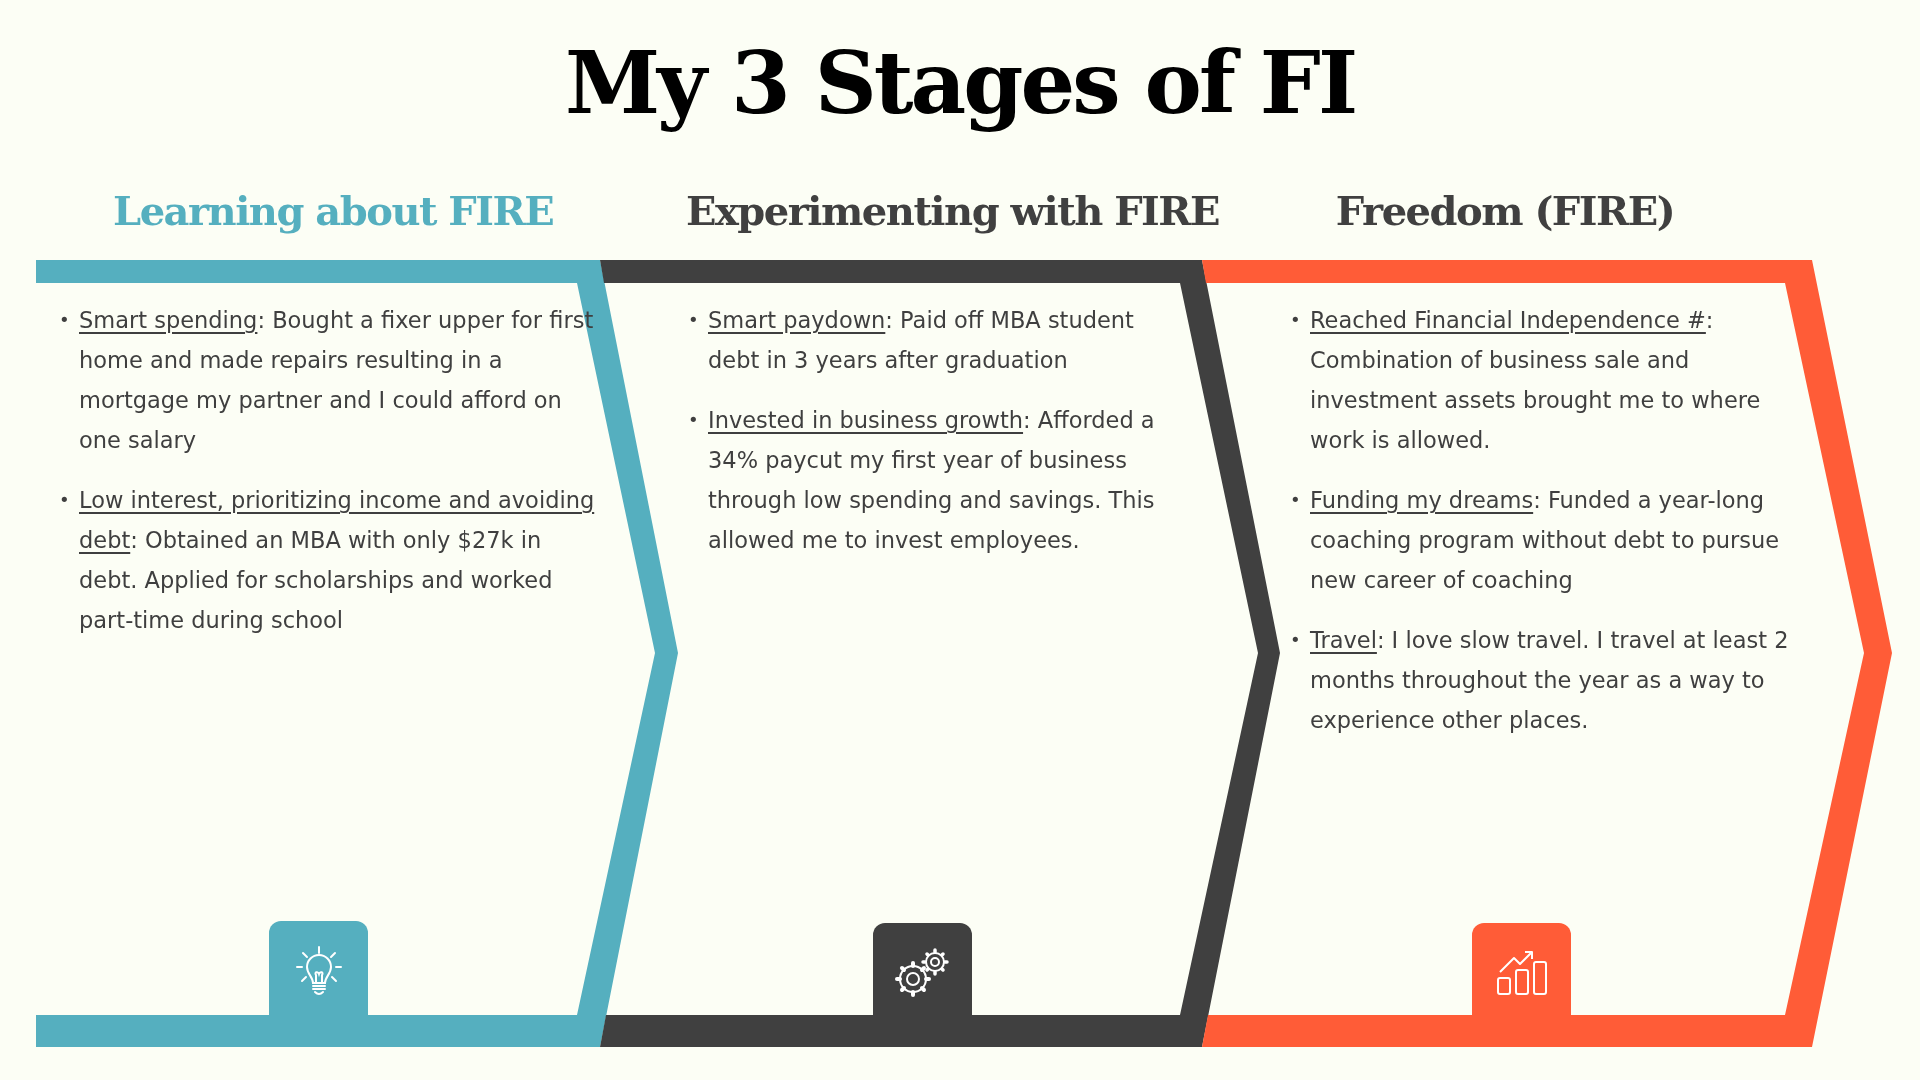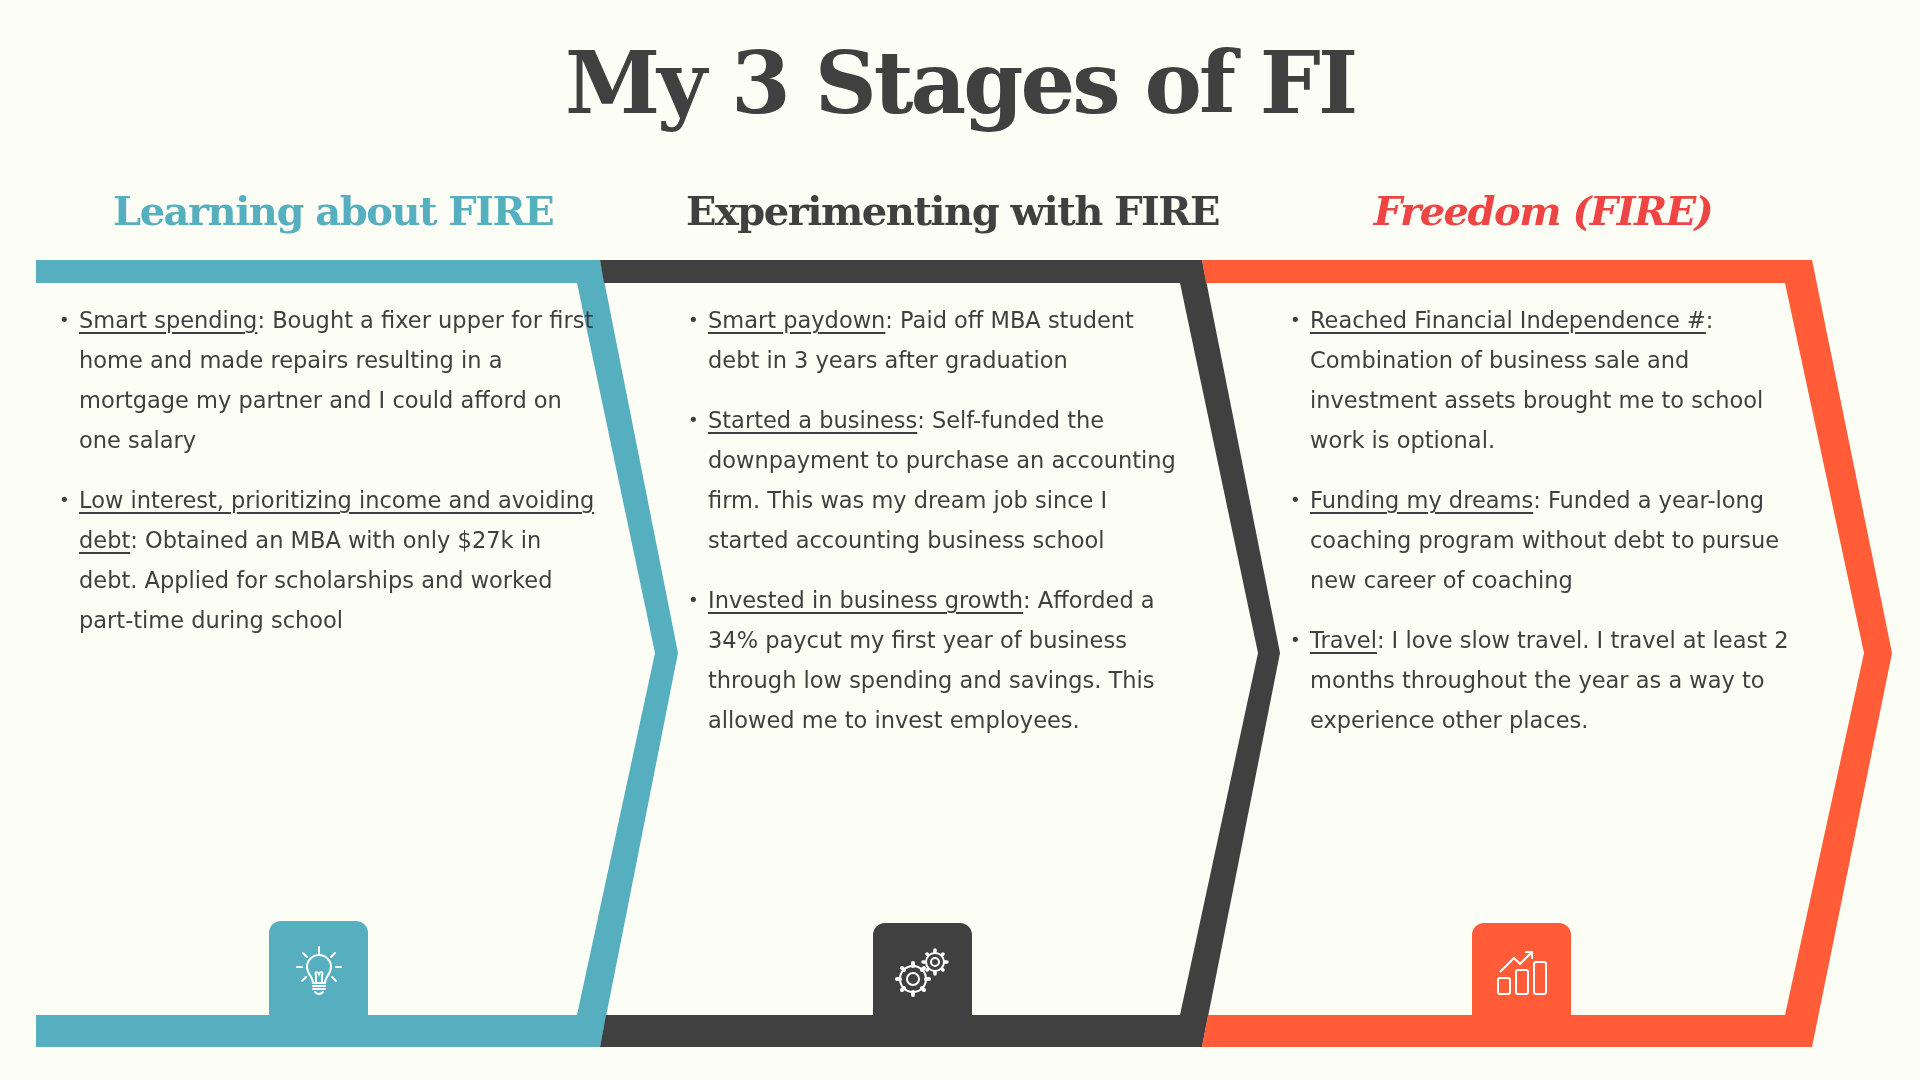--- a/index.html
+++ b/index.html
@@ -1,34 +1,34 @@
 <!DOCTYPE html>
 <html><head>
 <meta charset="utf-8">
 <style>
   html, body { margin:0; padding:0; }
   body { width:1920px; height:1080px; background:#FCFEF5; position:relative; overflow:hidden; font-family:"DejaVu Sans", sans-serif; }
-  .title { position:absolute; left:0; width:1920px; top:28px; text-align:center; font-family:"DejaVu Serif", serif; font-weight:bold; font-size:86px; color:#404040; letter-spacing:-3px; line-height:110px; }
+  .title { position:absolute; left:0; width:1920px; top:28px; text-align:center; font-family:"DejaVu Serif", serif; font-weight:bold; font-size:86px; color:#000000; letter-spacing:-3px; line-height:110px; }
   .stage-heading { position:absolute; top:183px; font-family:"DejaVu Serif", serif; font-weight:bold; font-size:40px; letter-spacing:-1.5px; line-height:56px; text-align:center; white-space:nowrap; }
   svg.shapes { position:absolute; left:0; top:0; }
   .col { position:absolute; top:300px; color:#3f3f3f; font-size:22.5px; line-height:40px; }
   .col ul { margin:0; padding:0; list-style:none; }
   .col li { position:relative; padding-left:18px; margin-bottom:20px; }
   .col li::before { content:"•"; position:absolute; left:-2px; top:0; font-size:18px; }
   .col .key { text-decoration:underline; text-underline-offset:4px; }
   .icon-box { position:absolute; width:99px; height:100px; border-radius:12px 12px 0 0; display:flex; align-items:center; justify-content:center; }
 </style>
 </head>
 <body>
 
 <div class="title">My 3 Stages of FI</div>
 
 <div class="stage-heading" style="left:113px; width:400px; color:#55AFBF;">Learning about FIRE</div>
 <div class="stage-heading" style="left:686px; width:500px; color:#404040;">Experimenting with FIRE</div>
-<div class="stage-heading" style="left:1343px; width:400px; color:#ef4444;font-style:italic;">Freedom (FIRE)</div>
+<div class="stage-heading" style="left:1305px; width:400px; color:#404040;">Freedom (FIRE)</div>
 
 <svg class="shapes" width="1920" height="1080" viewBox="0 0 1920 1080">
 
   <path fill="#55AFBF" fill-rule="evenodd" d="M36,260 L600,260 L678,653 L600,1047 L36,1047 L36,1015 L577,1015 L655,653 L577,283 L36,283 Z"></path>
 
   <path fill="#404040" fill-rule="evenodd" d="M600,260 L1202,260 L1280,653 L1202,1047 L600,1047 L606,1015 L1180,1015 L1258,653 L1180,283 L604,283 Z"></path>
 
   <path fill="#FF5C37" fill-rule="evenodd" d="M1202,260 L1812,260 L1892,653 L1812,1047 L1202,1047 L1208,1015 L1785,1015 L1864,653 L1785,283 L1206,283 Z"></path>
 
   <path fill="#55AFBF" d="M577,283 L600,283 L600,260 Z" opacity="0"></path>
@@ -37,28 +37,27 @@
 <div class="col" style="left:61px; width:540px;">
   <ul>
     <li><span class="key">Smart spending</span><span>: Bought a fixer upper for first home and made repairs resulting in a mortgage my partner and I could afford on one salary</span></li>
     <li><span class="key">Low interest, prioritizing income and avoiding debt</span><span>: Obtained an MBA with only $27k in debt. Applied for scholarships and worked part-time during school</span></li>
   </ul>
 </div>
 
 <div class="col" style="left:690px; width:500px;">
   <ul>
     <li><span class="key">Smart paydown</span><span>: Paid off MBA student debt in 3 years after graduation</span></li>
-    <li><span class="key">Started a business</span><span>: Self-funded the downpayment to purchase an accounting firm. This was my dream job since I started accounting business school</span></li>
     <li><span class="key">Invested in business growth</span><span>: Afforded a 34% paycut my first year of business through low spending and savings. This allowed me to invest employees.</span></li>
   </ul>
 </div>
 
 <div class="col" style="left:1292px; width:500px;">
   <ul>
-    <li><span class="key">Reached Financial Independence #</span><span>: Combination of business sale and investment assets brought me to school work is optional.</span></li>
+    <li><span class="key">Reached Financial Independence #</span><span>: Combination of business sale and investment assets brought me to where work is allowed.</span></li>
     <li><span class="key">Funding my dreams</span><span>: Funded a year-long coaching program without debt to pursue new career of coaching</span></li>
     <li><span class="key">Travel</span><span>: I love slow travel. I travel at least 2 months throughout the year as a way to experience other places.</span></li>
   </ul>
 </div>
 
 <div class="icon-box" style="left:269px; top:921px; background:#55AFBF;">
   <svg width="56" height="56" viewBox="0 0 56 56" fill="none" stroke="#fff" stroke-width="2" stroke-linecap="round">
     <line x1="28" y1="4" x2="28" y2="10"></line>
     <line x1="12" y1="10" x2="16" y2="14"></line>
     <line x1="44" y1="10" x2="40" y2="14"></line>

